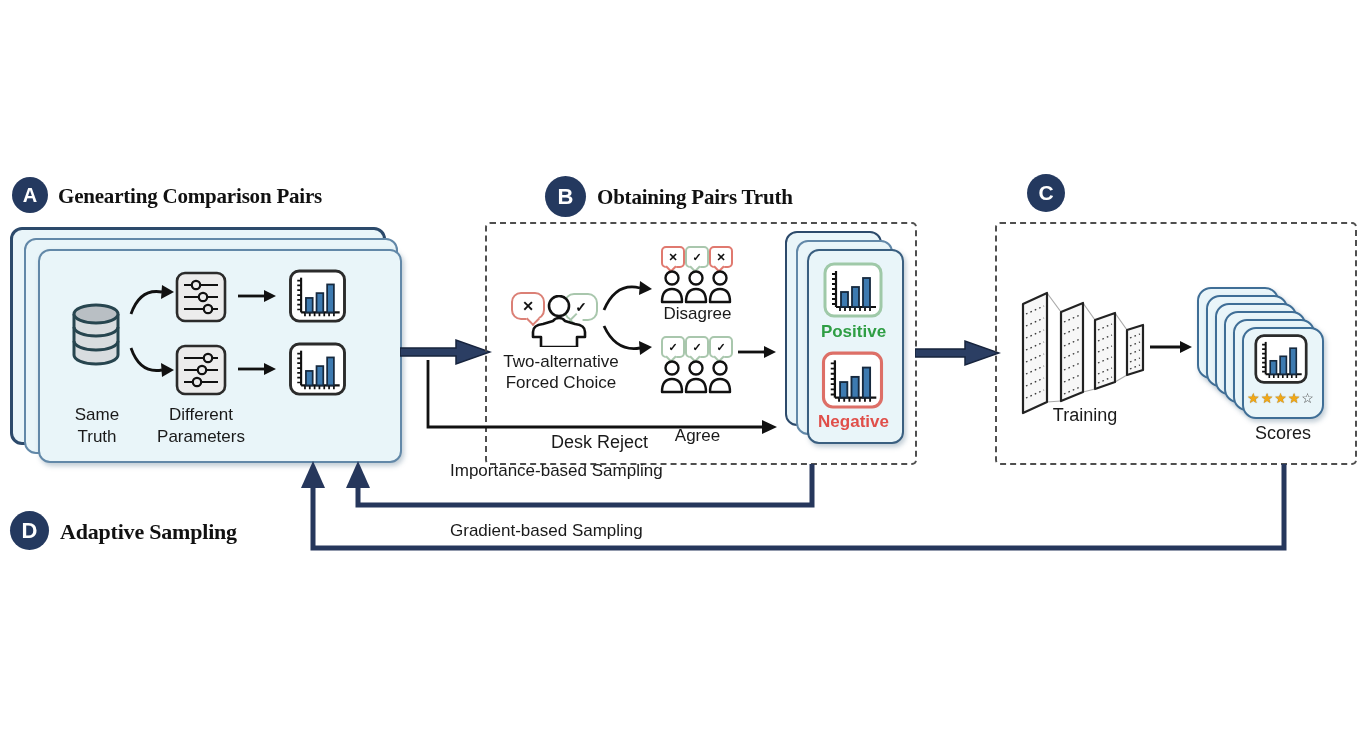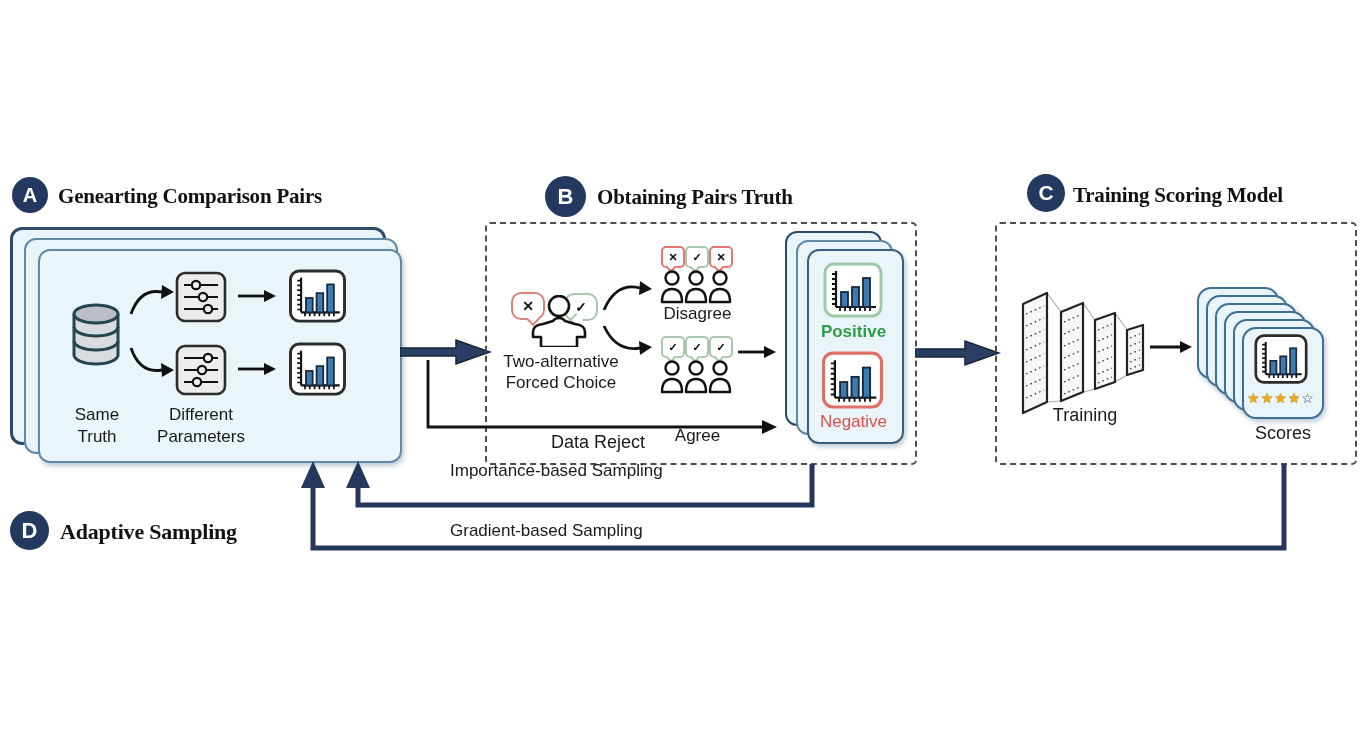--- a/index.html
+++ b/index.html
@@ -24,21 +24,21 @@
   .mb{position:absolute;width:20px;height:18px;background:#fff;border-radius:5px;
       display:flex;align-items:center;justify-content:center;font-size:11px;font-weight:bold;color:#111;}
   .mb::after{content:"";position:absolute;width:6px;height:6px;background:#fff;
              transform:rotate(45deg);bottom:-5px;left:4px;}
   .mb-red{border:2px solid #e0796f;}
   .mb-red::after{border-right:2px solid #e0796f;border-bottom:2px solid #e0796f;}
   .mb-green{border:2px solid #a9c7ad;}
   .mb-green::after{border-right:2px solid #a9c7ad;border-bottom:2px solid #a9c7ad;}
   .shadow{box-shadow:2px 3px 5px rgba(90,120,145,.38);}
   .pos-lbl{color:#2f9e44;font-weight:bold;}
-  .neg-lbl{color:#e04f4a;font-weight:normal;}
+  .neg-lbl{color:#e04f4a;font-weight:bold;}
   .star-filled{color:#f0a818;text-shadow:0 0 1px #7a5200;}
   .star-empty{color:#444;}
   svg{display:block;}
 </style>
 </head>
 <body>
 
 <svg width="0" height="0" style="position:absolute">
   <defs>
     <symbol id="chart-sym" viewBox="0 0 60 56">
@@ -211,28 +211,27 @@
   <div class="card shadow" style="left:807px;top:249px;width:93px;height:191px;border:2px solid #3a5f80;"></div>
   <svg class="abs" style="left:823px;top:261px;color:#9fc9a8;" width="60" height="58">
       <use href="#chart-sym"></use>
     </svg>
   <div class="lbl center pos-lbl" style="left:807px;top:322px;width:93px;font-size:17px;">Positive</div>
   <svg class="abs" style="left:821px;top:351px;color:#dd6f67;" width="63" height="58">
       <use href="#chart-sym"></use>
     </svg>
   <div class="lbl center neg-lbl" style="left:807px;top:412px;width:93px;font-size:17px;">Negative</div>
 
-  <div class="lbl" style="left:551px;top:432px;font-size:18px;">Data Reject</div>
+  <div class="lbl" style="left:551px;top:432px;font-size:18px;">Desk Reject</div>
 
   <svg class="abs" style="left:915px;top:337px;" width="86" height="32" viewBox="0 0 86 32">
     <polygon points="0,12 50,12 50,4 84,16 50,28 50,20 0,20" fill="#2b3e63" stroke="#17243d" stroke-width="1.5"></polygon>
   </svg>
 
   <div class="badge" style="left:1027px;top:174px;width:38px;height:38px;font-size:21px;">C</div>
-  <div class="sec-title" style="left:1073px;top:183px;">Training Scoring Model</div>
 
   <div class="dashed-box" style="left:995px;top:222px;width:358px;height:239px;"></div>
 
   <svg class="abs" style="left:1015px;top:288px;" width="150" height="135" viewBox="0 0 150 135">
     <path d="M32,5 L46,24 M68,15 L80,32 M100,25 L112,42 M32,114 L46,113 M68,104 L80,101 M100,94 L112,87" stroke="#aaa" stroke-width="1.2"></path>
     <polygon points="8,16 32,5 32,114 8,125" fill="#f7f7f7" stroke="#222" stroke-width="2.2" stroke-linejoin="round"></polygon>
     <g stroke="#333" stroke-width="1.3" stroke-dasharray="1.6 3.2">
       <line x1="11" y1="26" x2="29" y2="18"></line>
         <line x1="11" y1="38" x2="29" y2="30"></line>
       <line x1="11" y1="50" x2="29" y2="42"></line>

